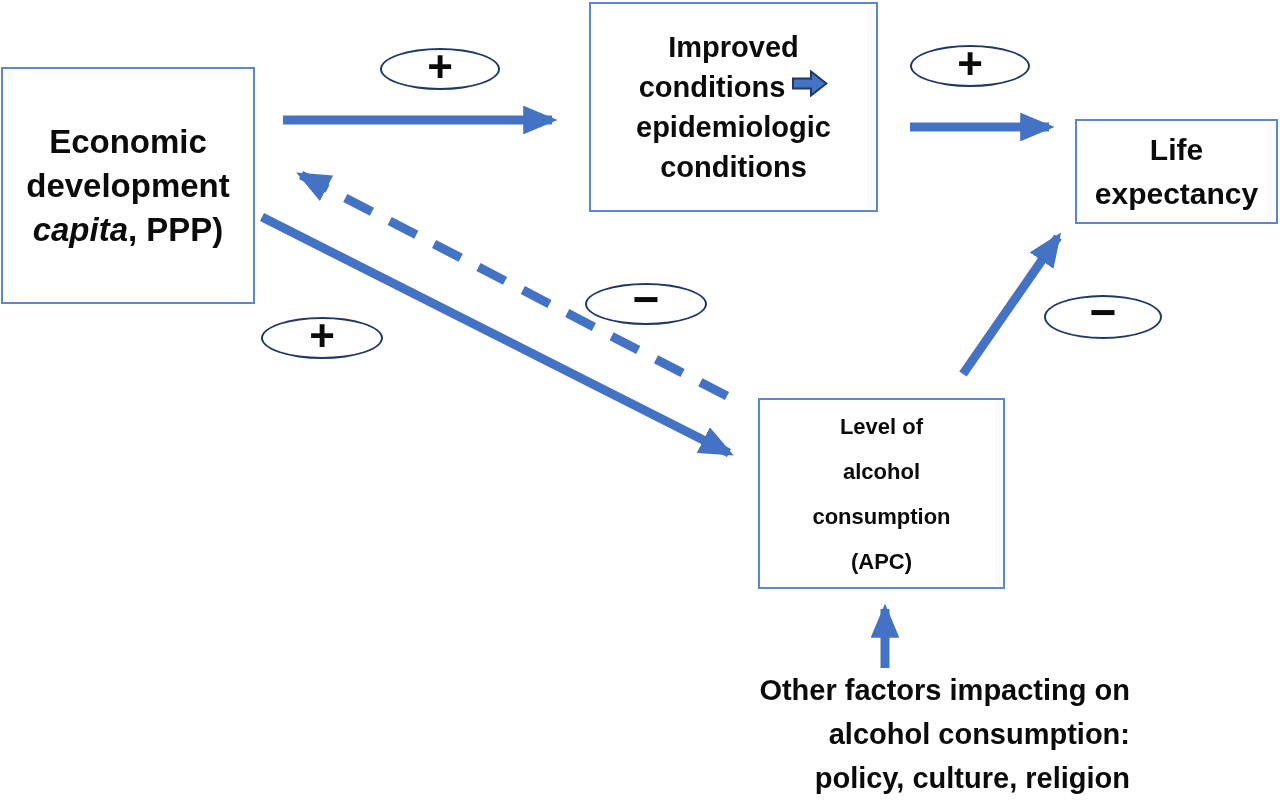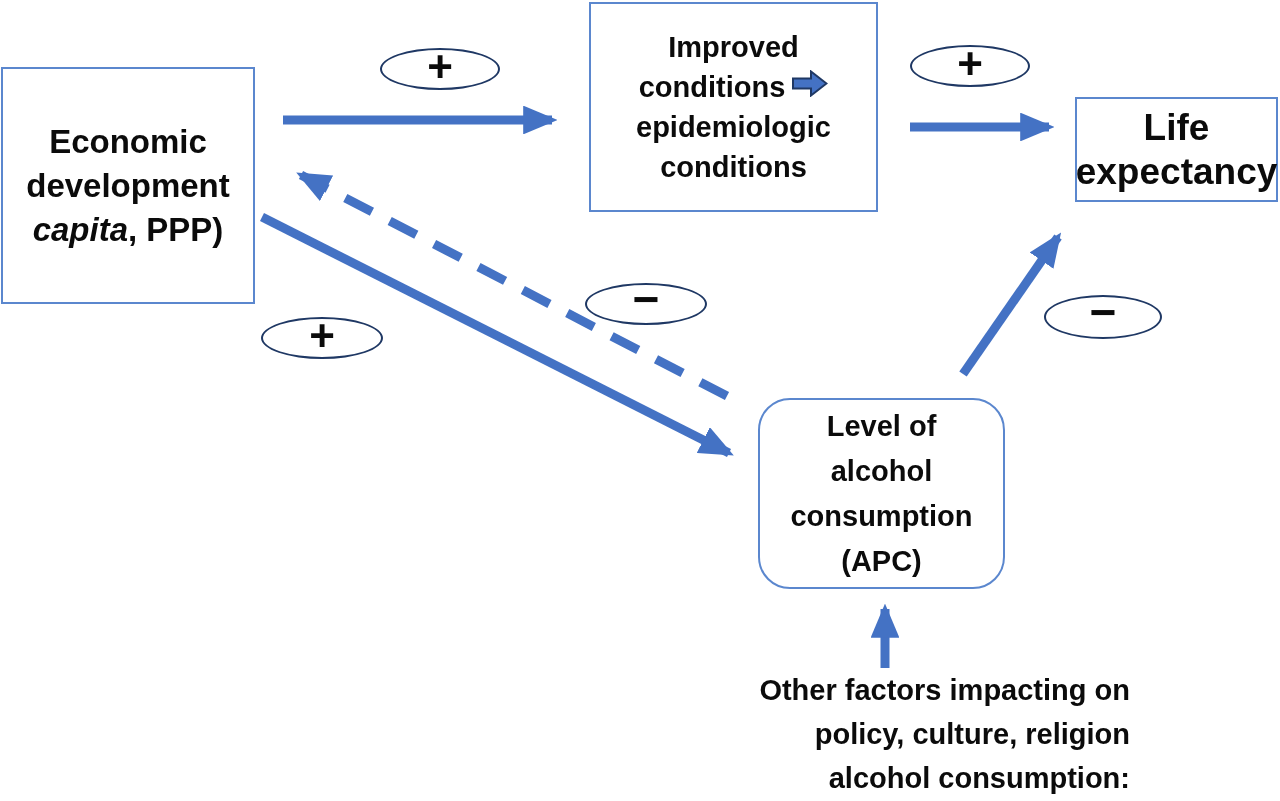--- a/index.html
+++ b/index.html
@@ -48,26 +48,26 @@
   }
   #box-econ {
     left: 1px; top: 33px; width: 250px; height: 233px;
     font-size: 33px; line-height: 44px; margin-top: 34px;
   }
   #box-living {
     left: 589px; top: 2px; width: 285px; height: 206px;
     font-size: 29px; line-height: 40px;
   }
   #box-life {
-    left: 1075px; top: 97px; width: 199px; height: 101px;
-    font-size: 37px; line-height: 44px;
+    left: 1075px; top: 119px; width: 199px; height: 101px;
+    font-size: 30px; line-height: 44px;
   }
   #box-apc {
     left: 758px; top: 398px; width: 243px; height: 187px;
-    font-size: 29px; line-height: 45px; border-radius: 32px;
+    font-size: 22px; line-height: 45px;
   }
   .it { font-style: italic; }
   .gap-word { margin-left: 0.28em; }
   .block-arrow-icon {
     margin-left: 7px;
     display: inline-block;
   }
   .ellipse {
     position: absolute;
     background: #ffffff;
@@ -168,17 +168,17 @@
   </div>
   <div id="e-minus-dashed" class="ellipse">
     <span class="sign minus">−</span>
   </div>
   <div id="e-minus-right" class="ellipse">
     <span class="sign minus">−</span>
   </div>
 
   <div id="footer-text">
     <div>Other factors impacting on</div>
+    <div>alcohol consumption:</div>
     <div>policy, culture, religion</div>
-    <div>alcohol consumption:</div>
   </div>
 
 </div>
 
 </body></html>

